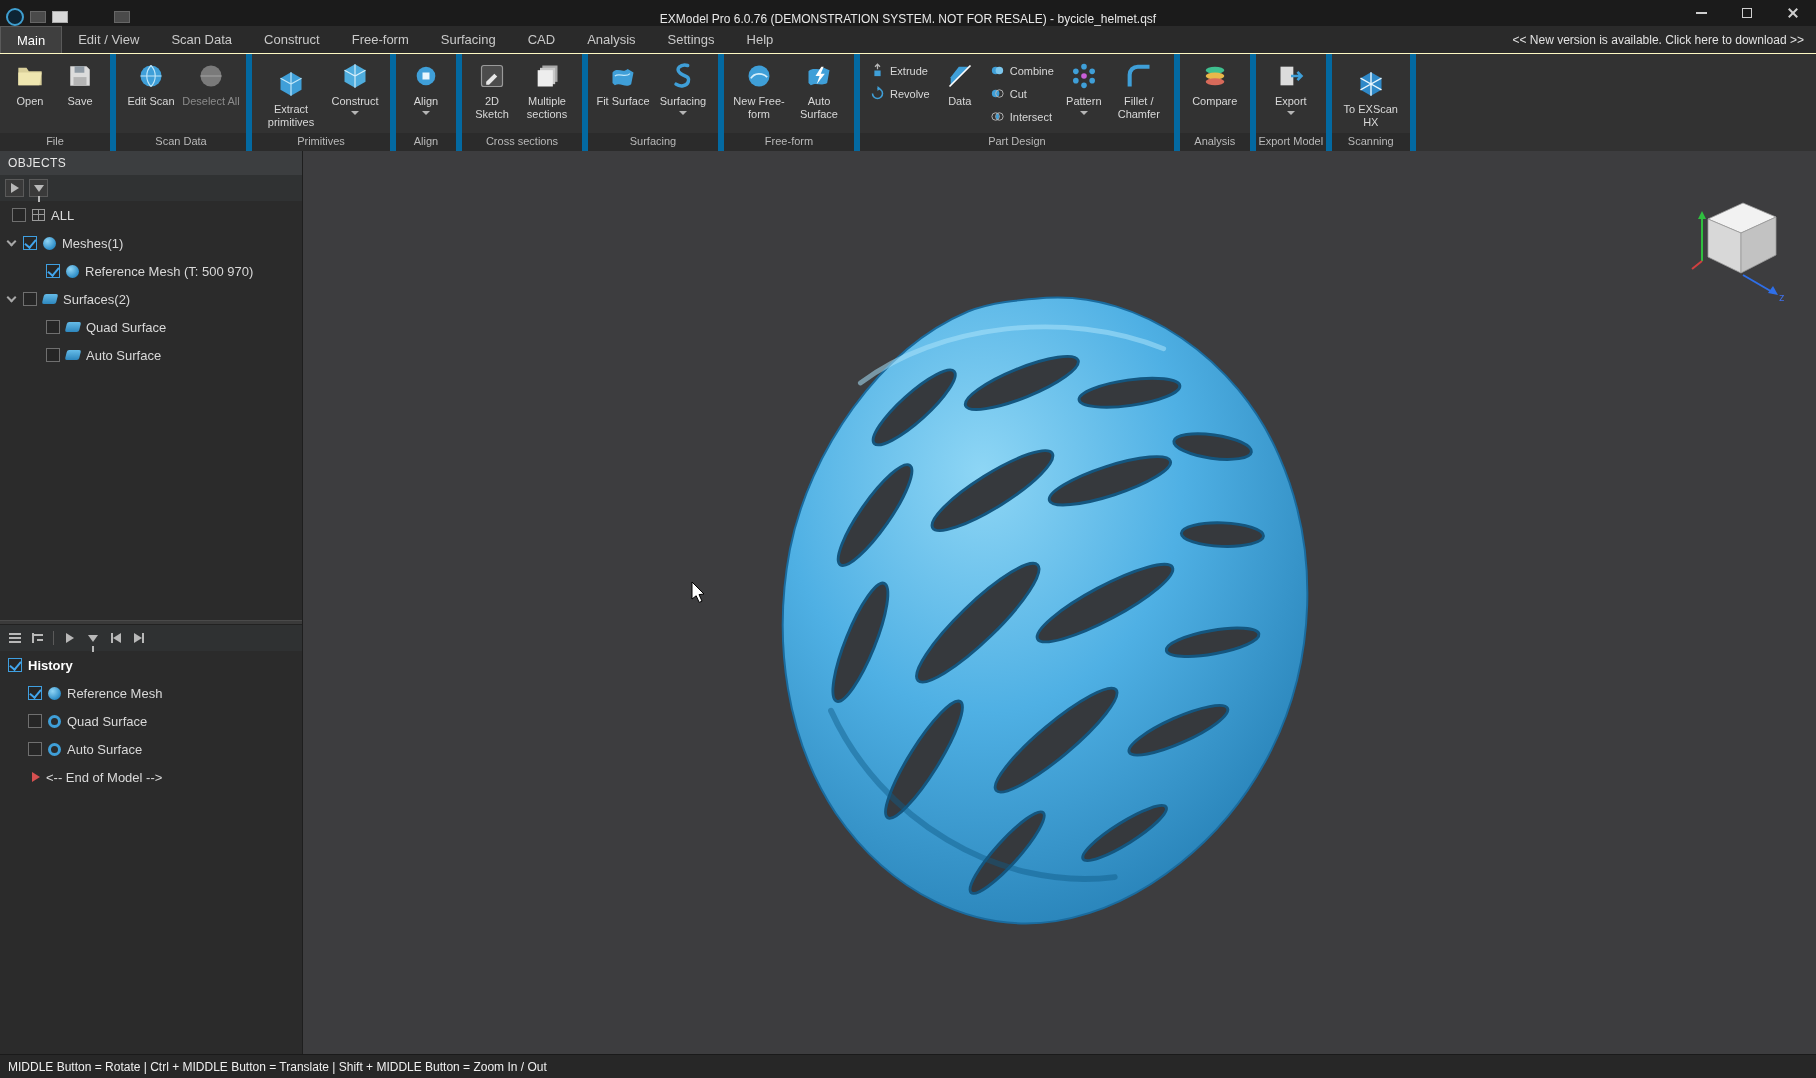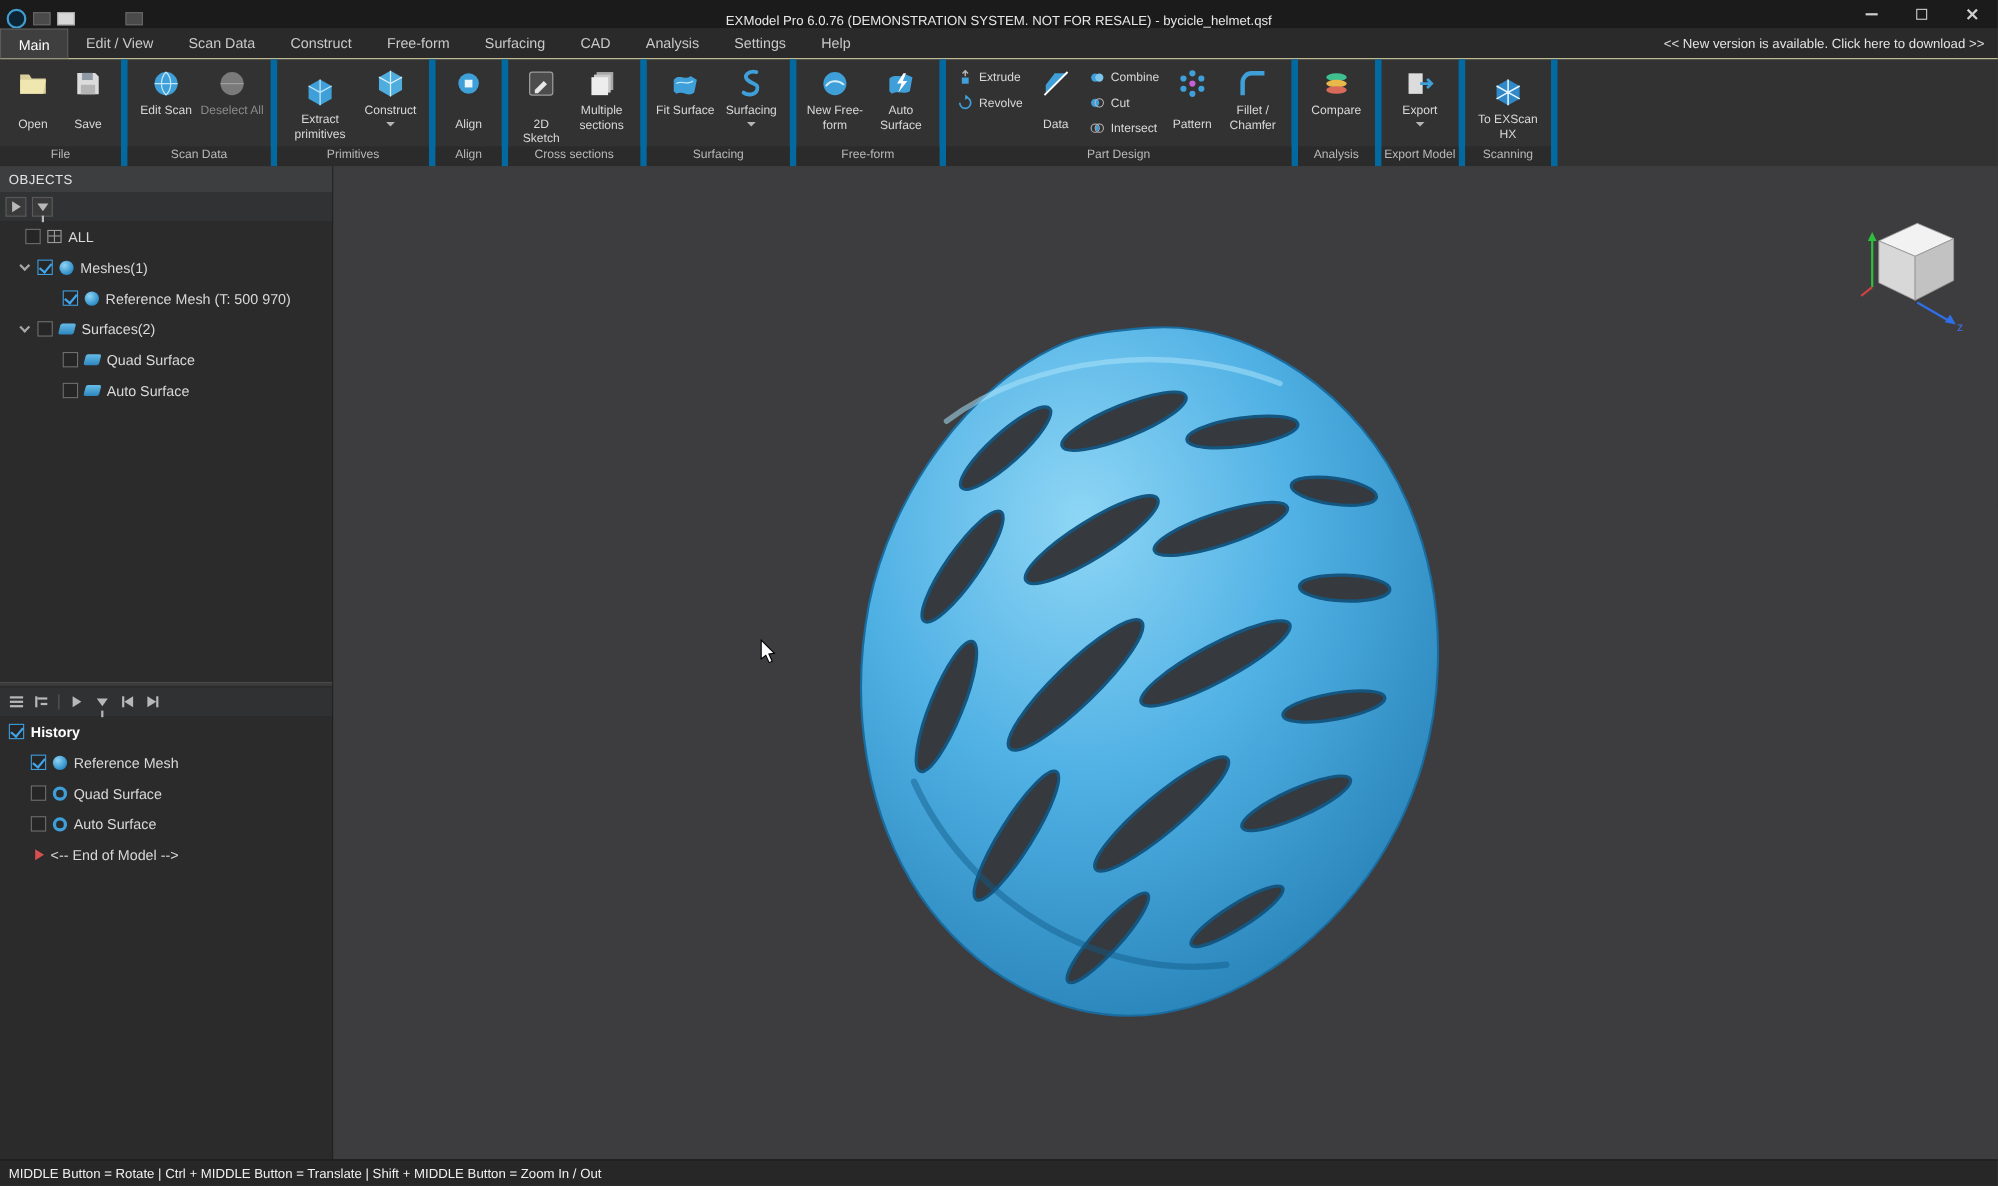--- a/index.html
+++ b/index.html
@@ -25,40 +25,40 @@
   .mtab { padding:0 16px; display:flex; align-items:center; font-size:13px; color:#c9c9c9; cursor:default; }
   .mtab.active { background:#3f3f3f; color:#ffffff; border:1px solid #5a5a5a; border-bottom:none; }
   .update-notice { margin-left:auto; display:flex; align-items:center; padding-right:12px; font-size:12px; color:#e2e2e2; }
 
   .ribbon { position:absolute; top:54px; left:0; width:1816px; height:97px; background:#323232; display:flex; }
   .rgroup { display:flex; flex-direction:column; border-right:6px solid #0369a1; }
   .rgroup-body { height:79px; display:flex; align-items:flex-start; padding:3px 5px 0 5px; }
   .rgroup-label { height:18px; line-height:17px; text-align:center; font-size:11px; color:#b9b9b9; background:#2b2b2b; }
   .rbtn { width:60px; min-height:72px; display:flex; flex-direction:column; align-items:center;
     color:#d8d8d8; font-size:11px; text-align:center; padding-top:3px; cursor:default; }
-  .rbtn.narrow { width:50px;gap:12px; } .rbtn.wide { width:68px;justify-content:flex-end; }
+  .rbtn.narrow { width:50px; } .rbtn.wide { width:68px;justify-content:flex-end; }
   .rbtn .bicon { width:32px; height:32px; display:flex; align-items:center; justify-content:center; margin-bottom:3px; }
   .rbtn .lbl { line-height:13px; }
   .rbtn.disabled { color:#8b8b8b; }
   .caret { width:0; height:0; border-left:4px solid transparent; border-right:4px solid transparent;
     border-top:4px solid #b5b5b5; margin-top:3px; }
   .pdcol { display:flex; flex-direction:column; margin-top:2px; }
   .sbtn { height:23px; display:flex; align-items:center; gap:5px; font-size:11px; color:#d8d8d8; padding:0 5px; cursor:default; }
   .sbtn svg { flex:none; }
 
   .leftpanel { position:absolute; top:151px; left:0; width:303px; bottom:24px; background:#2b2b2b;
     border-right:1px solid #1e1e1e; display:flex; flex-direction:column; }
   .obj-header { height:24px; background:#3c3e40; color:#e6e6e6; font-size:12px; display:flex;
     align-items:center; padding-left:8px; letter-spacing:0.4px; }
   .obj-toolbar { height:26px; background:#303233; display:flex; align-items:center; gap:5px; padding-left:5px; }
   .tbox { width:19px; height:18px; border:1px solid #5a5a5a; background:#3a3a3a; display:flex;
     align-items:center; justify-content:center; }
   .tflat { width:19px; height:18px; display:flex; align-items:center; justify-content:center; }
   .tsep { width:1px; height:14px; background:#5a5a5a; margin:0 2px; }
-  .tree { height:419px; overflow:hidden;padding-left:11px; }
+  .tree { height:419px; overflow:hidden; }
   .trow { height:28px; display:flex; align-items:center; font-size:13px; color:#d9d9d9; gap:6px; }
   .trow .lbl { white-space:nowrap; }
   .trow.bold { font-weight:bold; color:#ffffff; }
   .exp { width:7px; height:7px; border-right:2px solid #a8a8a8; border-bottom:2px solid #a8a8a8;
     transform:rotate(45deg); margin:0 2px 3px 2px; flex:none; }
   .cb { width:14px; height:14px; border:1px solid #6f6f6f; background:#262626; position:relative; flex:none; }
   .cb.checked { border-color:#3f9fe0; }
   .cb.checked::after { content:""; position:absolute; left:3px; top:0px; width:5px; height:9px;
     border-right:2px solid #42a5ec; border-bottom:2px solid #42a5ec; transform:rotate(40deg); }
   .ic-mesh { width:13px; height:13px; border-radius:50%;

